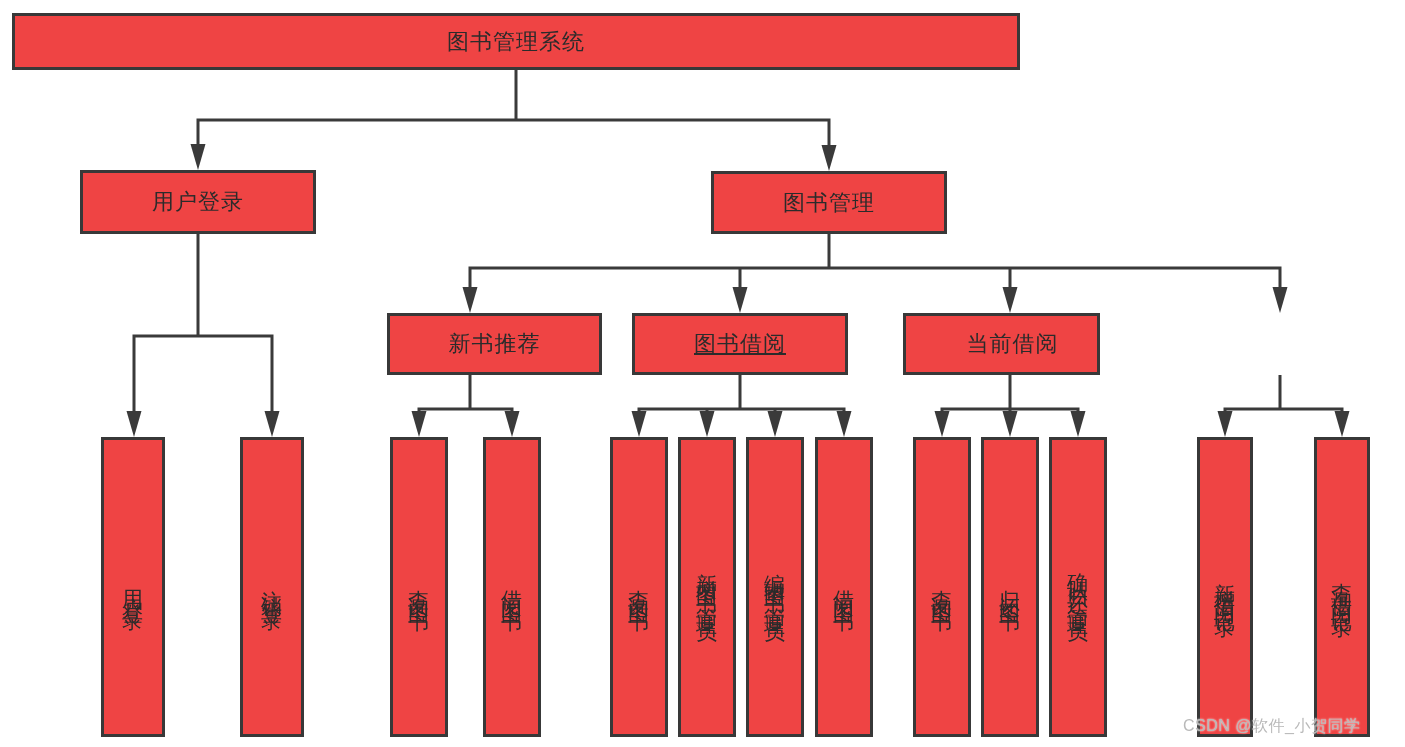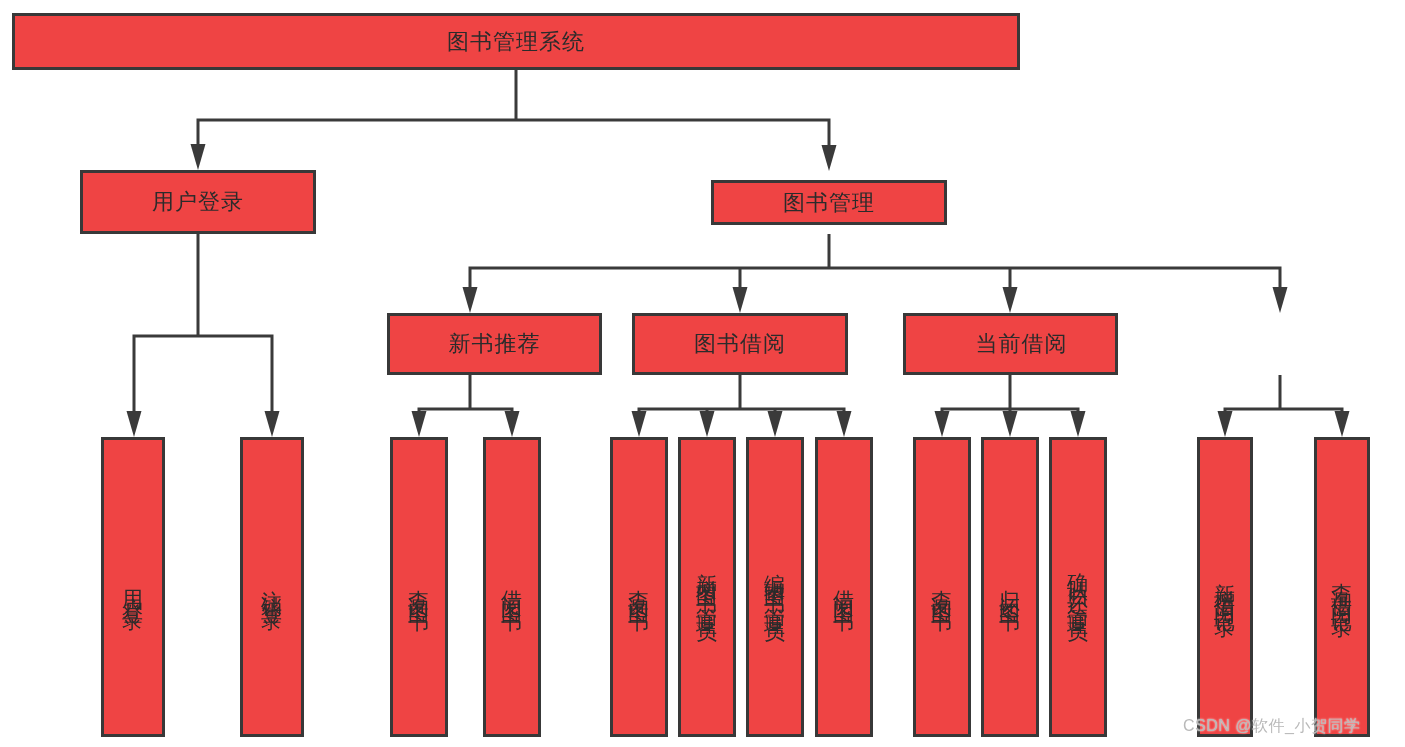--- a/index.html
+++ b/index.html
@@ -113,25 +113,25 @@
     <g>
       <path d="M1280 375 V409 M1223.5 409 H1343.5 M1225 409 V415 M1342 409 V415"></path>
       <polygon points="1217.5,411 1232.5,411 1225,437"></polygon>
       <polygon points="1334.5,411 1349.5,411 1342,437"></polygon>
     </g>
   </svg>
 
   <div class="node" style="left:12px; top:13px; width:1008px; height:57px;">图书管理系统</div>
 
   <div class="node" style="left:80px; top:170px; width:236px; height:64px;">用户登录</div>
-  <div class="node" style="left:711px; top:180px; width:236px; height:45px;font-family:Liberation Serif, serif;">图书管理</div>
+  <div class="node" style="left:711px; top:171px; width:236px; height:63px;font-family:Liberation Serif, serif;">图书管理</div>
 
   <div class="node" style="left:363px; top:313px; width:215px; height:62px;margin-left:24px;">新书推荐</div>
-  <div class="node" style="left:632px; top:313px; width:216px; height:62px;">图书借阅</div>
-  <div class="node" style="left:903px; top:313px; width:215px; height:62px;padding-left:22px;">当前借阅</div>
+  <div class="node" style="left:632px; top:313px; width:216px; height:62px;text-decoration:underline;">图书借阅</div>
+  <div class="node" style="left:903px; top:313px; width:197px; height:62px;padding-left:22px;">当前借阅</div>
 
   <div class="node leaf" style="left:101px; top:437px; width:64px; height:300px;">用户登录</div>
   <div class="node leaf" style="left:240px; top:437px; width:64px; height:300px;">注销登录</div>
 
   <div class="node leaf" style="left:390px; top:437px; width:58px; height:300px;">查询图书</div>
   <div class="node leaf" style="left:483px; top:437px; width:58px; height:300px;">借阅图书</div>
 
   <div class="node leaf" style="left:610px; top:437px; width:58px; height:300px;">查询图书</div>
   <div class="node leaf" style="left:678px; top:437px; width:58px; height:300px;">新增图书（管理员）</div>
   <div class="node leaf" style="left:746px; top:437px; width:58px; height:300px;">编辑图书（管理员）</div>

